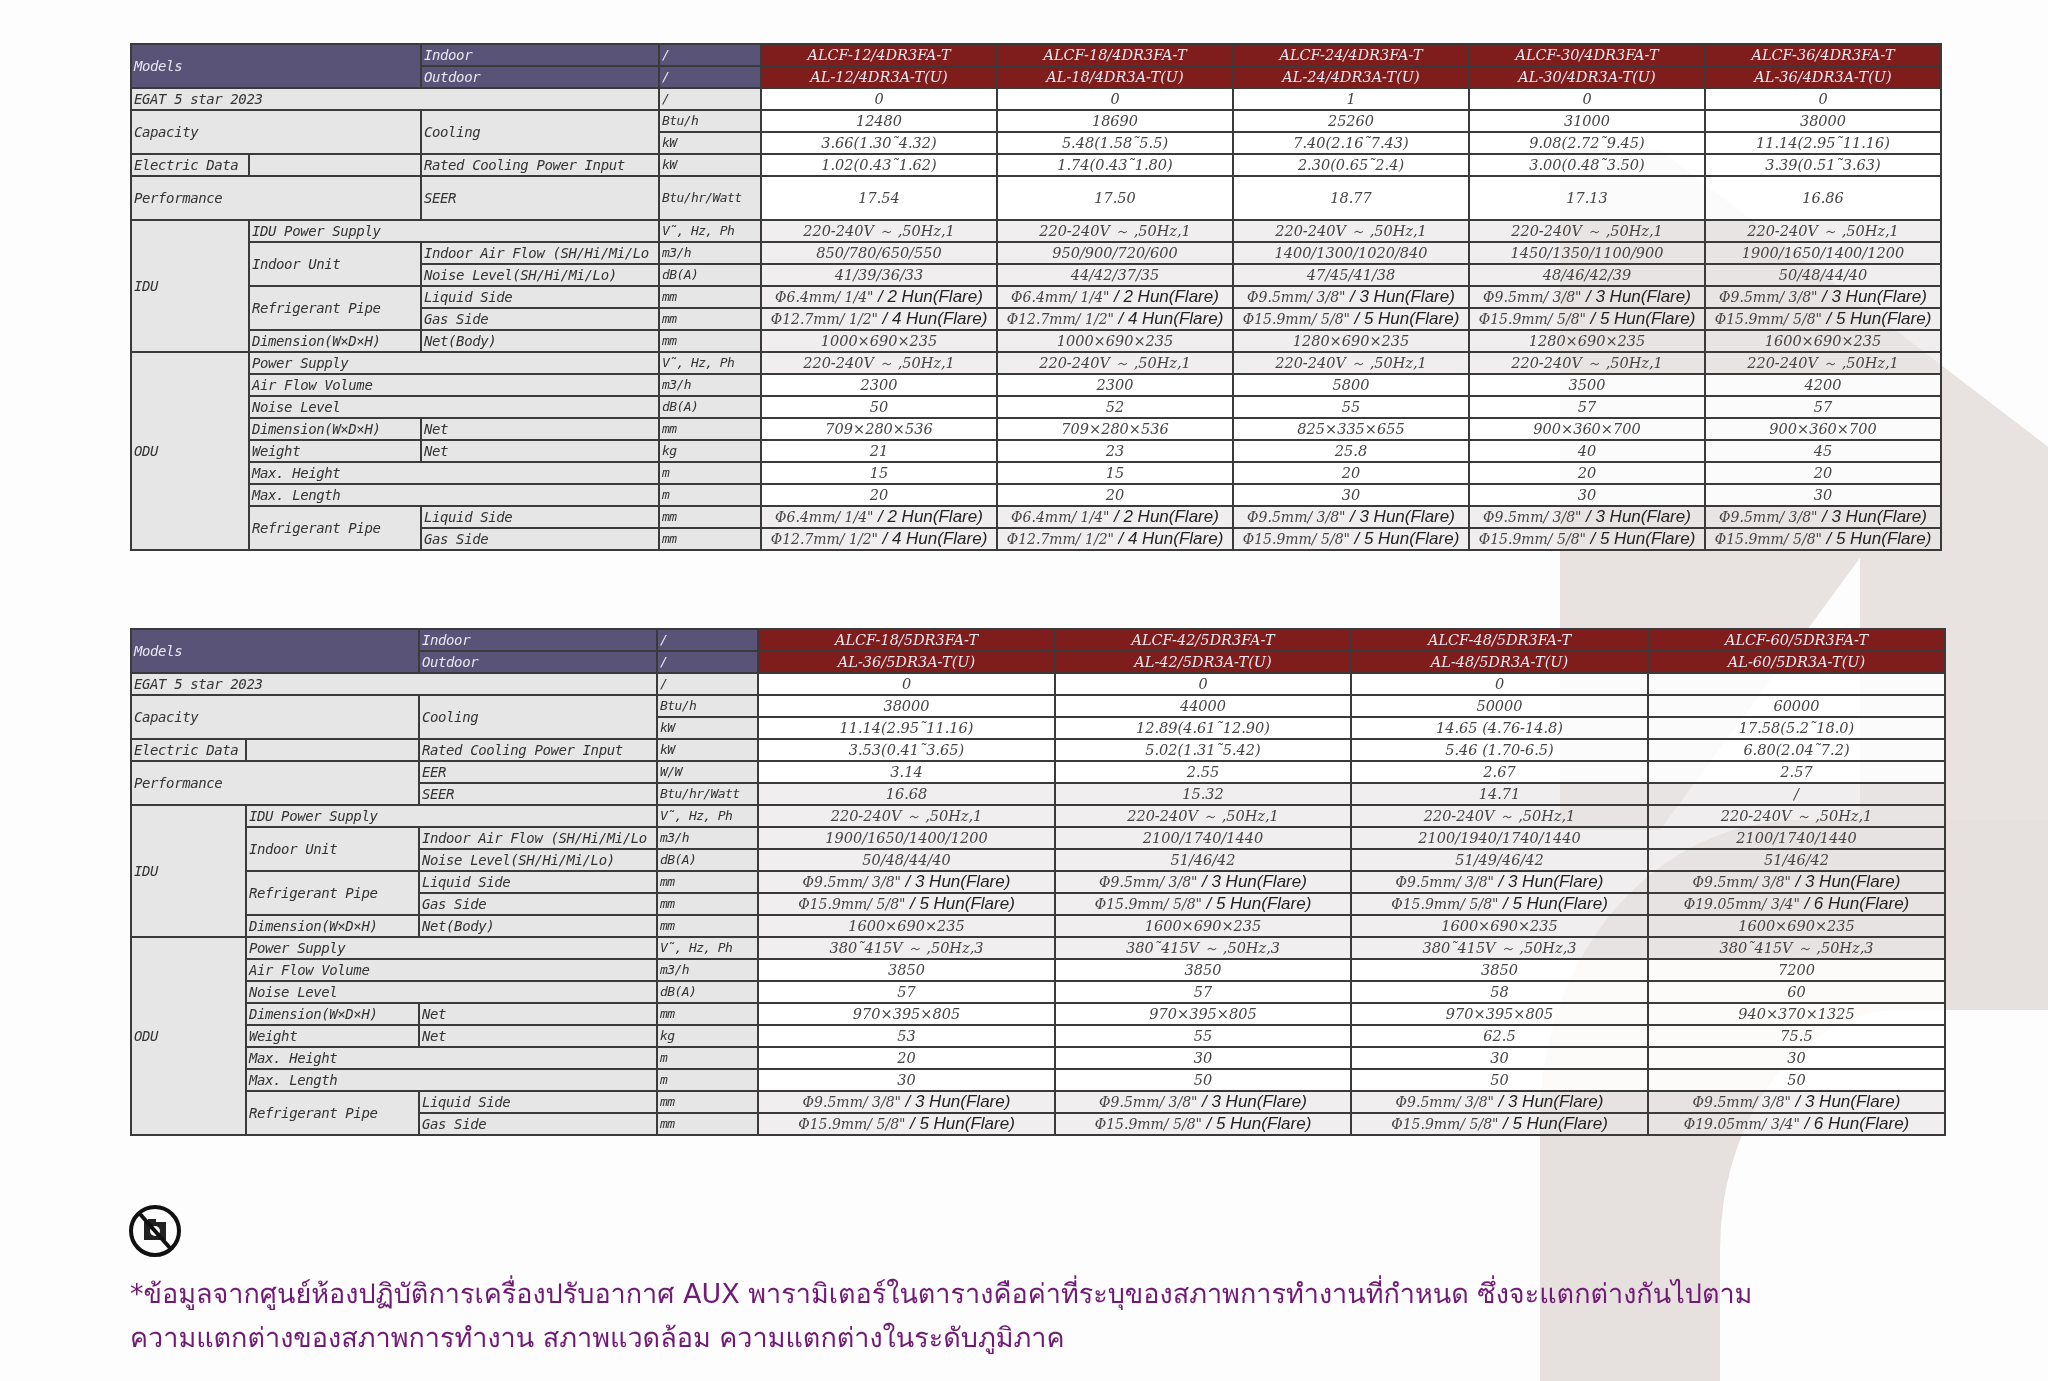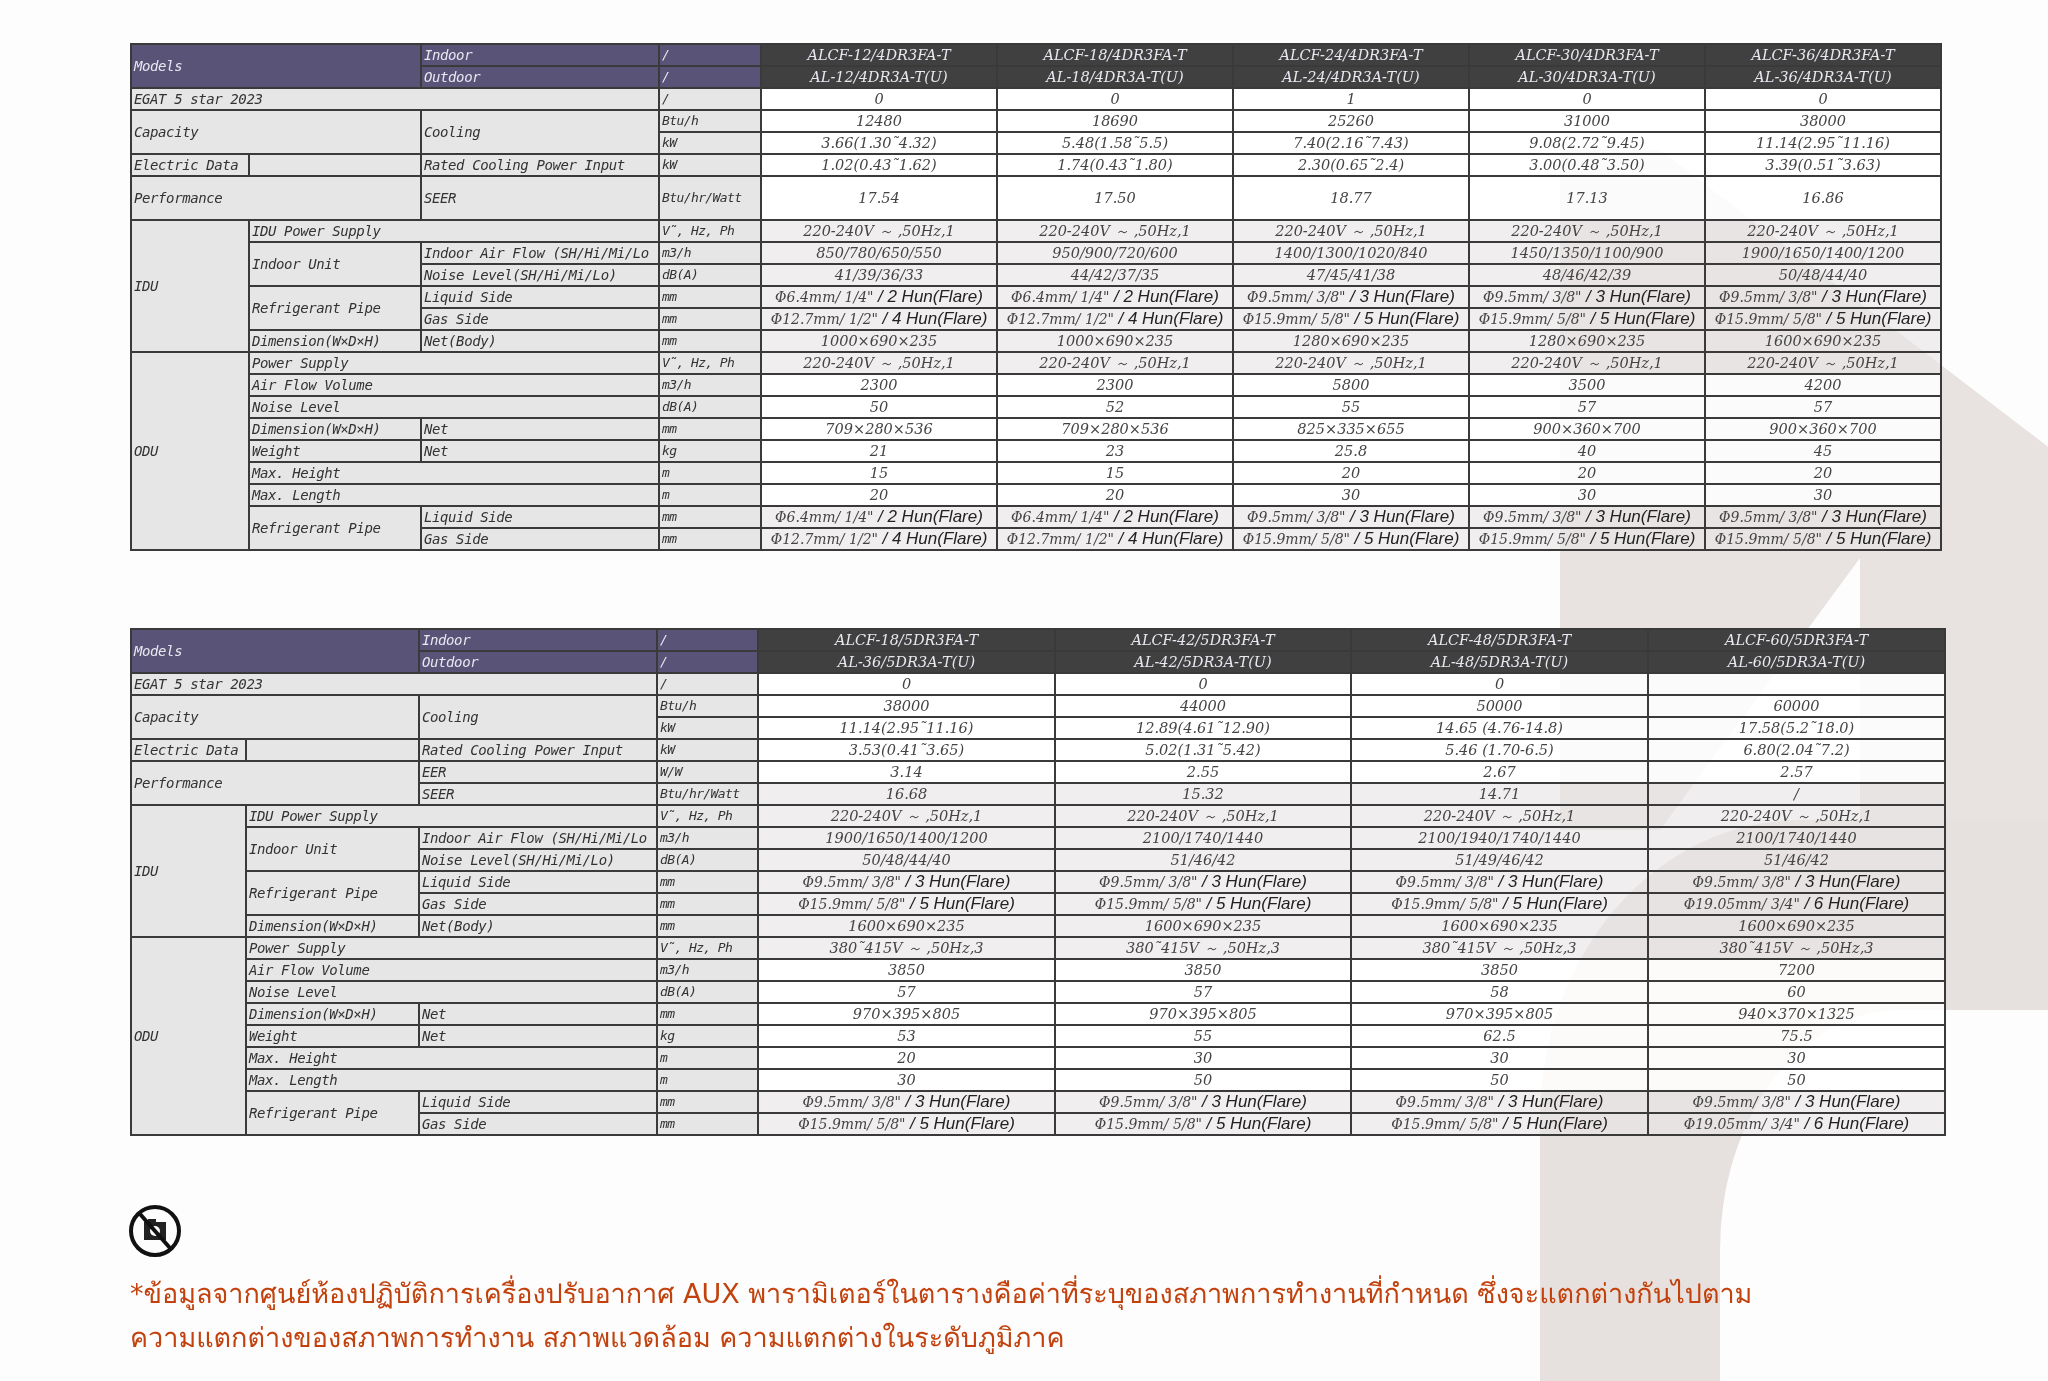--- a/index.html
+++ b/index.html
@@ -22,29 +22,29 @@
   }
   table.spec td {
     border:2px solid #3a3a3a; padding:0 2px; height:20px; line-height:20px;
     white-space:nowrap; overflow:hidden;
   }
   td.lbl { background:#e6e6e6; text-align:left; font-family:"DejaVu Sans Mono", monospace; font-size:14px; color:#333; letter-spacing:-0.4px; }
   td.unit { background:#e6e6e6; text-align:left; font-family:"DejaVu Sans Mono", monospace; font-size:13px; letter-spacing:-0.6px; }
   td.val { background:rgba(255,255,255,0.85); text-align:center; color:#444; }
   td.val.gray { background:rgba(232,229,228,0.6); }
   tr.hdr td { background:#595378; color:#e8e8f0; }
-  tr.hdr td.val { background:#404040; color:#e8e8f0; }
+  tr.hdr td.val { background:#7f1d1d; color:#e8e8f0; }
   td.pipe { font-size:14px; }
   td.pipe .big { font-family:"Liberation Sans", sans-serif; font-size:17px; color:#222;margin-top:12px; }
   #t1 { left:130px; top:43px; width:1811px; }
   #t2 { left:130px; top:628px; width:1814px; }
 
   .note-icon { position:absolute; z-index:2; left:128px; top:1204px; width:54px; height:54px; }
   .note { position:absolute; z-index:2; left:130px; top:1272px; width:1800px;
-          font-family:"DejaVu Sans", sans-serif; font-size:27px; line-height:44px; color:#c2410c; }
+          font-family:"DejaVu Sans", sans-serif; font-size:27px; line-height:44px; color:#701a75; }
 </style>
 </head>
 <body>
 
 <div class="bg-deco deco-a"></div>
 <div class="bg-deco deco-b"></div>
 <div class="bg-deco deco-b-inner"></div>
 
 <table class="spec" id="t1">
   <colgroup>

